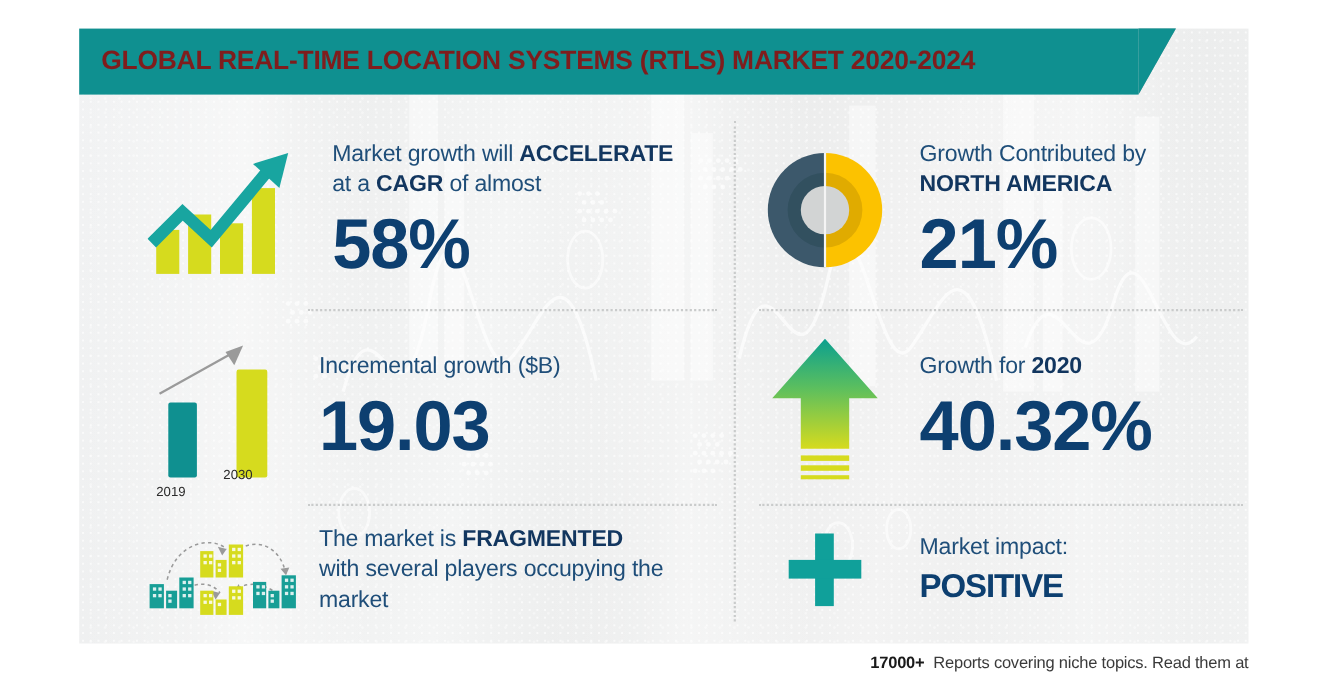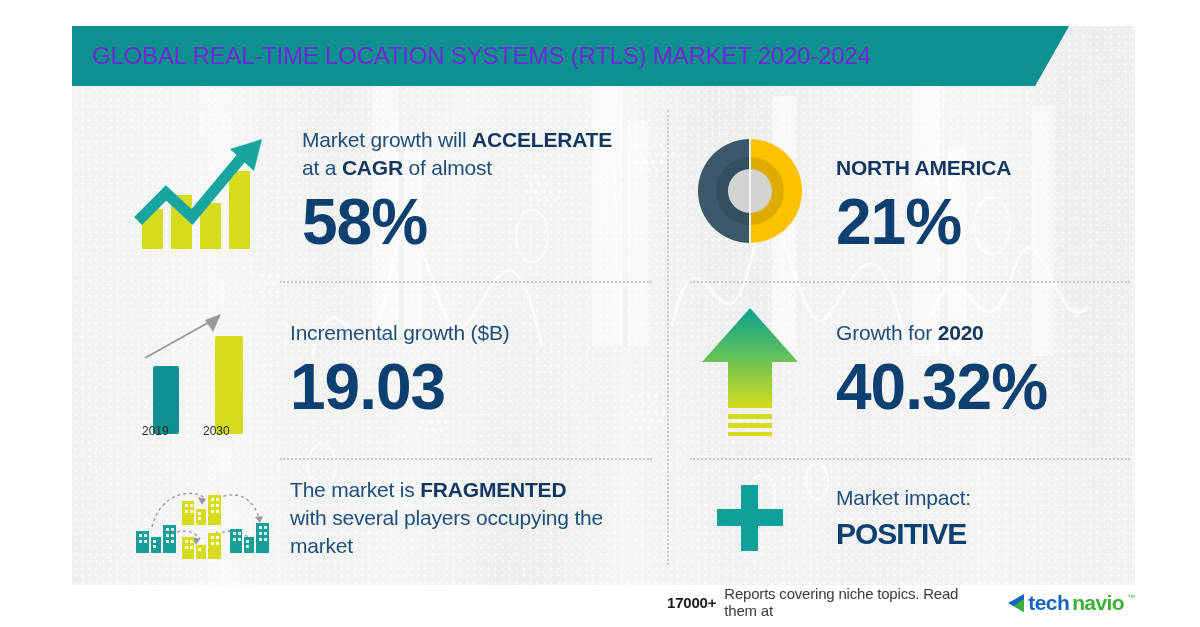--- a/index.html
+++ b/index.html
@@ -92,23 +92,23 @@
     border-right: 34px solid transparent;
     z-index: 5;
     filter: blur(0.4px);
   }
   .header-title {
     position: absolute;
     left: 92px;
     top: 26px;
     height: 72px;
     line-height: 60px;
-    color: #6d28d9;
+    color: #7f1d1d;
     font-size: 24px;
-    font-weight: normal;
+    font-weight: bold;
     letter-spacing: -0.2px;
     white-space: nowrap;
     z-index: 7;
   }
 
   .vdivider {
     position: absolute;
     left: 667px;
     top: 110px;
     width: 0;
@@ -372,21 +372,21 @@
 
         <g stroke="#9a9a9a" stroke-width="2" fill="none">
           <line x1="10" y1="58" x2="78" y2="20"></line>
         </g>
         <polygon points="86,14 70,20 78,32" fill="#9a9a9a"></polygon>
 
         <rect x="18" y="66" width="26" height="68" rx="2" fill="#0f9090"></rect>
 
         <rect x="80" y="36" width="28" height="98" rx="2" fill="#d6db1e"></rect>
       </svg>
-      <span class="bar-label" style="left:12px; top:124px;">2019</span>
+      <span class="bar-label" style="left:12px; top:140px;">2019</span>
       <span class="bar-label" style="left:73px; top:124px;">2030</span>
     </div>
     <div class="text-cell" style="margin-left:20px;">
       <div class="stat-label">Incremental growth ($B)</div>
       <div class="stat-value">19.03</div>
     </div>
   </div>
 
   <div class="hdivider" style="left:280px; top:458px; width:372px;"></div>
 
@@ -504,21 +504,21 @@
         <path d="M56,22 A34,34 0 0,0 56,90 Z" fill="#32505f"></path>
         <path d="M56,22 A34,34 0 0,1 56,90 Z" fill="#e0ab00"></path>
 
         <circle cx="56" cy="56" r="22" fill="#d2d4d4"></circle>
 
         <line x1="56" y1="4" x2="56" y2="108" stroke="#f4f4f4" stroke-width="2"></line>
       </svg>
     </div>
     <div class="text-cell" style="margin-left:26px;">
       <div class="stat-label">
-        <br>
+        <span>Growth Contributed by</span><br>
         <b>NORTH AMERICA</b>
       </div>
       <div class="stat-value">21%</div>
     </div>
   </div>
 
   <div class="hdivider" style="left:690px; top:281px; width:440px;"></div>
 
   <div class="row" style="left:690px; top:295px; width:445px; height:150px;align-items:center;">
     <div class="icon-cell" style="width:120px; height:140px;">
@@ -559,24 +559,15 @@
     </div>
     <div class="text-cell" style="margin-left:26px;">
       <div class="stat-label">Market impact:</div>
       <div class="stat-value small">POSITIVE</div>
     </div>
   </div>
 
   <div class="footer">
     <span class="footer-count">17000+</span>
     <span class="footer-text">Reports covering niche topics. Read them at</span>
-    <span class="brand">
-      <svg width="18" height="20" viewBox="0 0 18 20" style="position:relative; top:3px;">
-        <polygon points="17,1 17,19 1,10" fill="#1565c0"></polygon>
-        <polygon points="17,6 17,19 7,13" fill="#3cb034"></polygon>
-      </svg>
-      <span class="brand-word brand-tech">tech</span>
-        <span class="brand-word brand-navio">navio</span>
-        <span class="brand-tm">™</span>
-    </span>
   </div>
 
 </div>
 
 </body></html>

